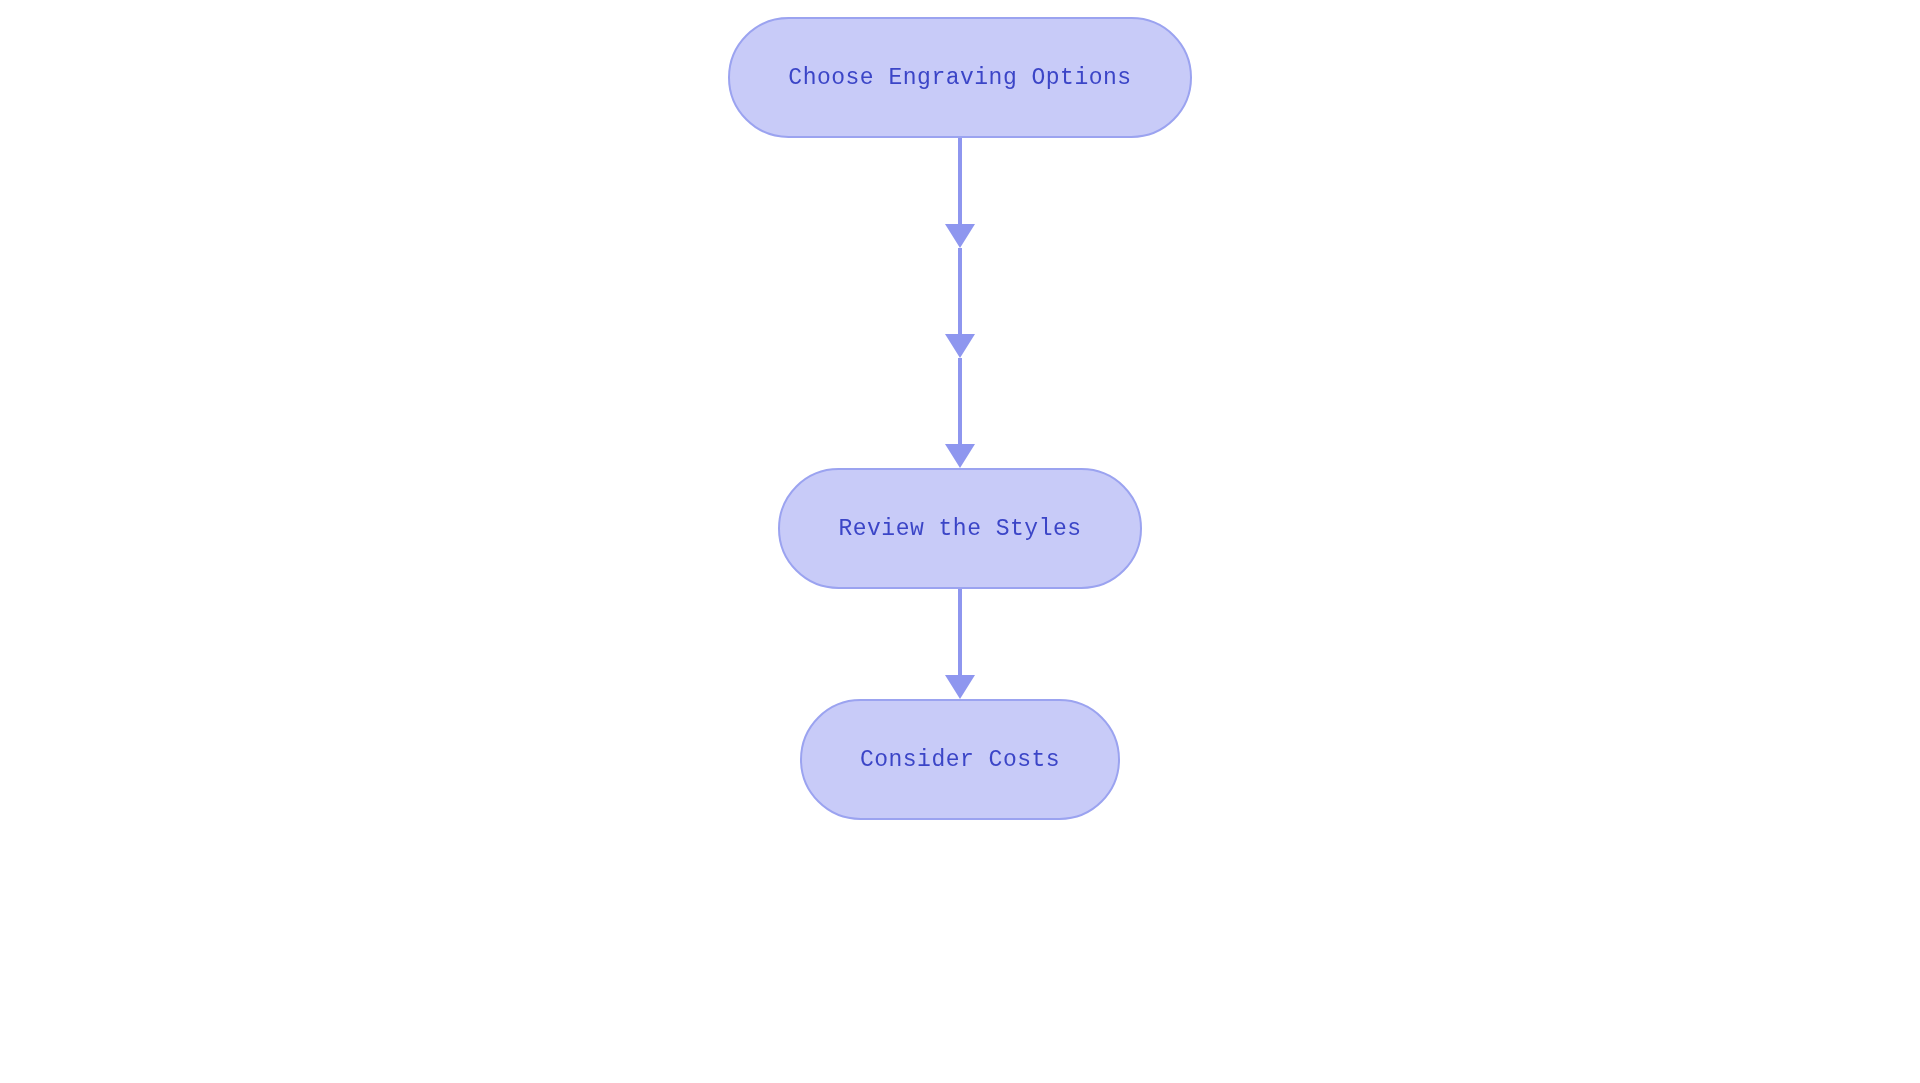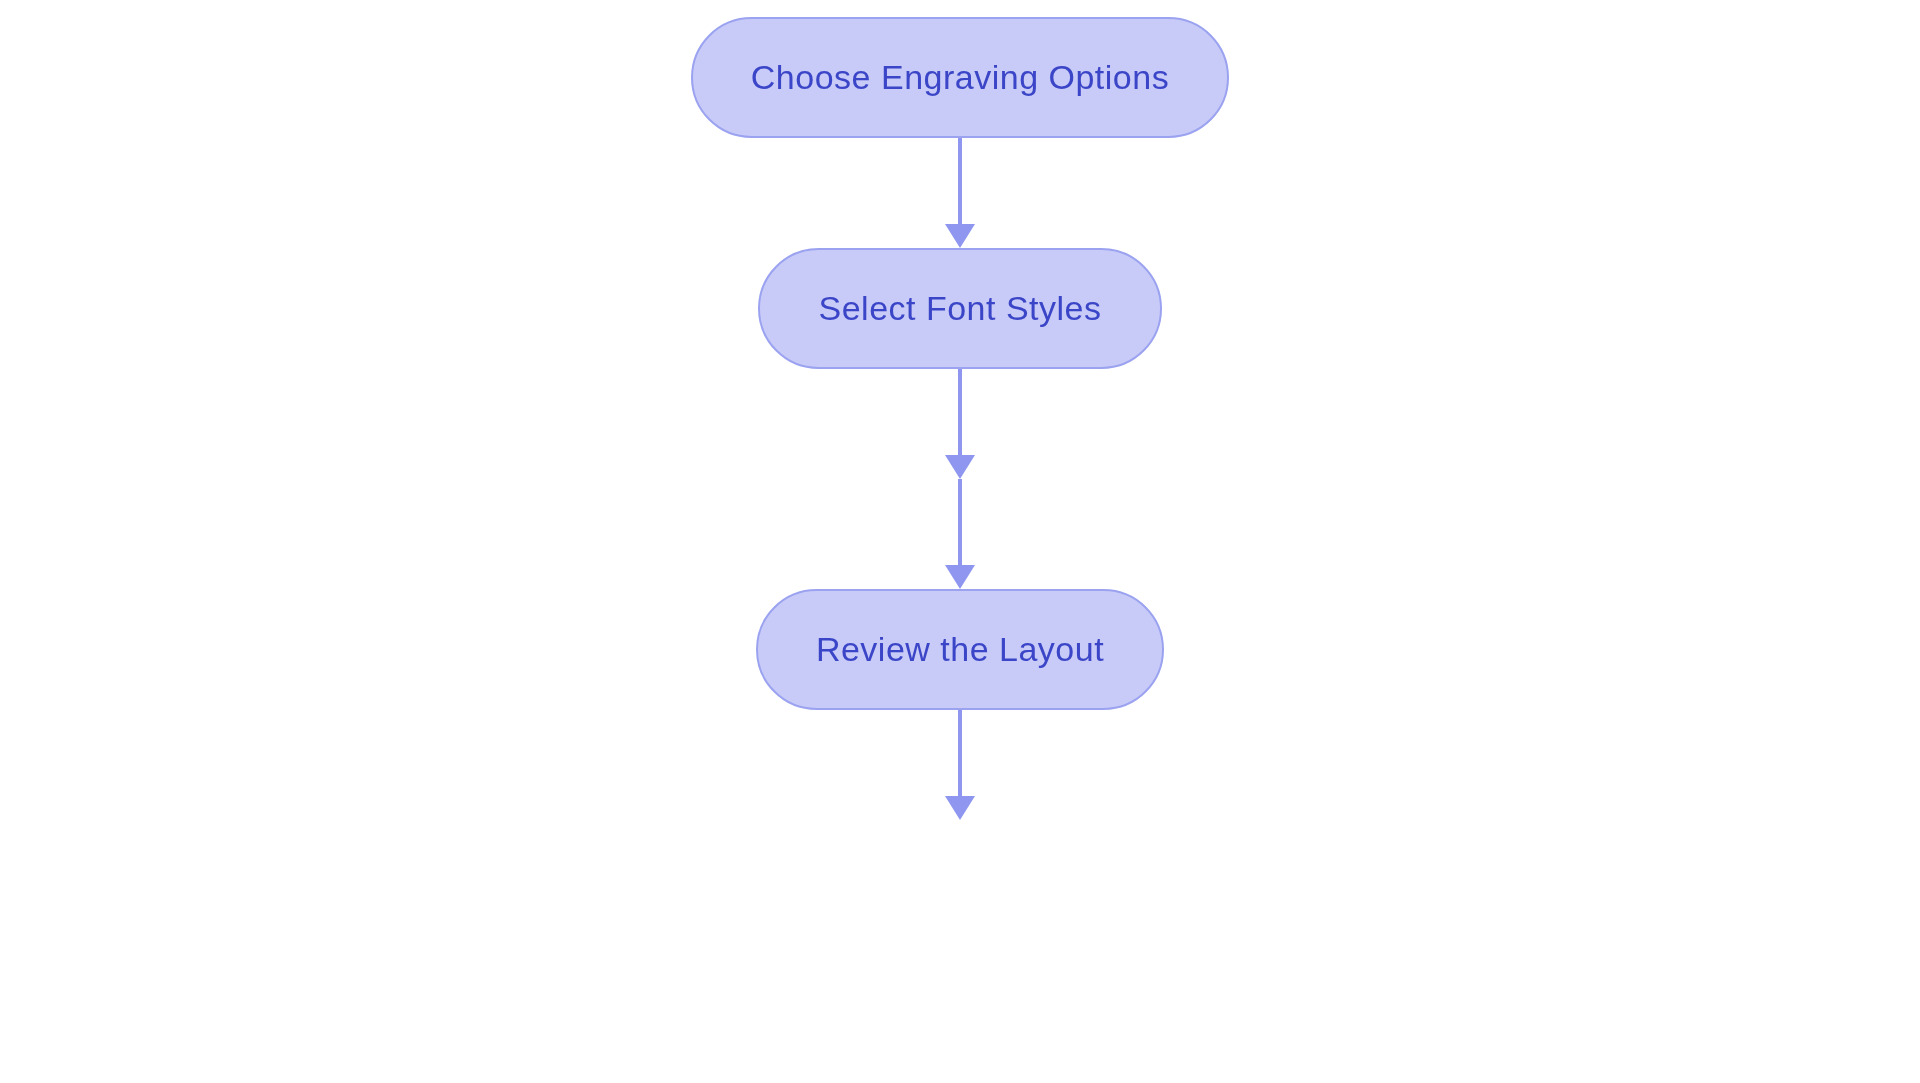--- a/index.html
+++ b/index.html
@@ -35,23 +35,24 @@
   .node {
     min-height: 121px;
     border-radius: 61px;
     background: var(--node-fill);
     border: 2px solid var(--node-border);
     color: var(--text-color);
     display: flex;
     align-items: center;
     justify-content: flex-end;
     padding: 0 58px;
-    font-size: 34px;
+    font-size: 23px;
     letter-spacing: 0.5px;
     white-space: nowrap;
+    font-family: Liberation Mono, monospace;
   }
   .connector {
     height: 110px;
     display: flex;
     flex-direction: column;
     align-items: center;
     justify-content: flex-start;
   }
   .stem {
     width: 4px;
@@ -76,39 +77,39 @@
 
     <div class="node">
       <span>Choose Engraving Options</span>
     </div>
 
     <div class="connector">
       <div class="stem"></div>
       <div class="head"></div>
     </div>
 
-    <div class="node">
-      <span>Select Font Styles</span>
-    </div>
 
     <div class="connector">
       <div class="stem"></div>
       <div class="head"></div>
     </div>
 
 
     <div class="connector">
       <div class="stem"></div>
       <div class="head"></div>
     </div>
 
     <div class="node">
-      <span>Review the Layout</span>
+      <span>Review the Styles</span>
     </div>
 
     <div class="connector">
       <div class="stem"></div>
       <div class="head"></div>
     </div>
 
+    <div class="node">
+      <span>Consider Costs</span>
+    </div>
 
   </div>
 </div>
 
 </body></html>

